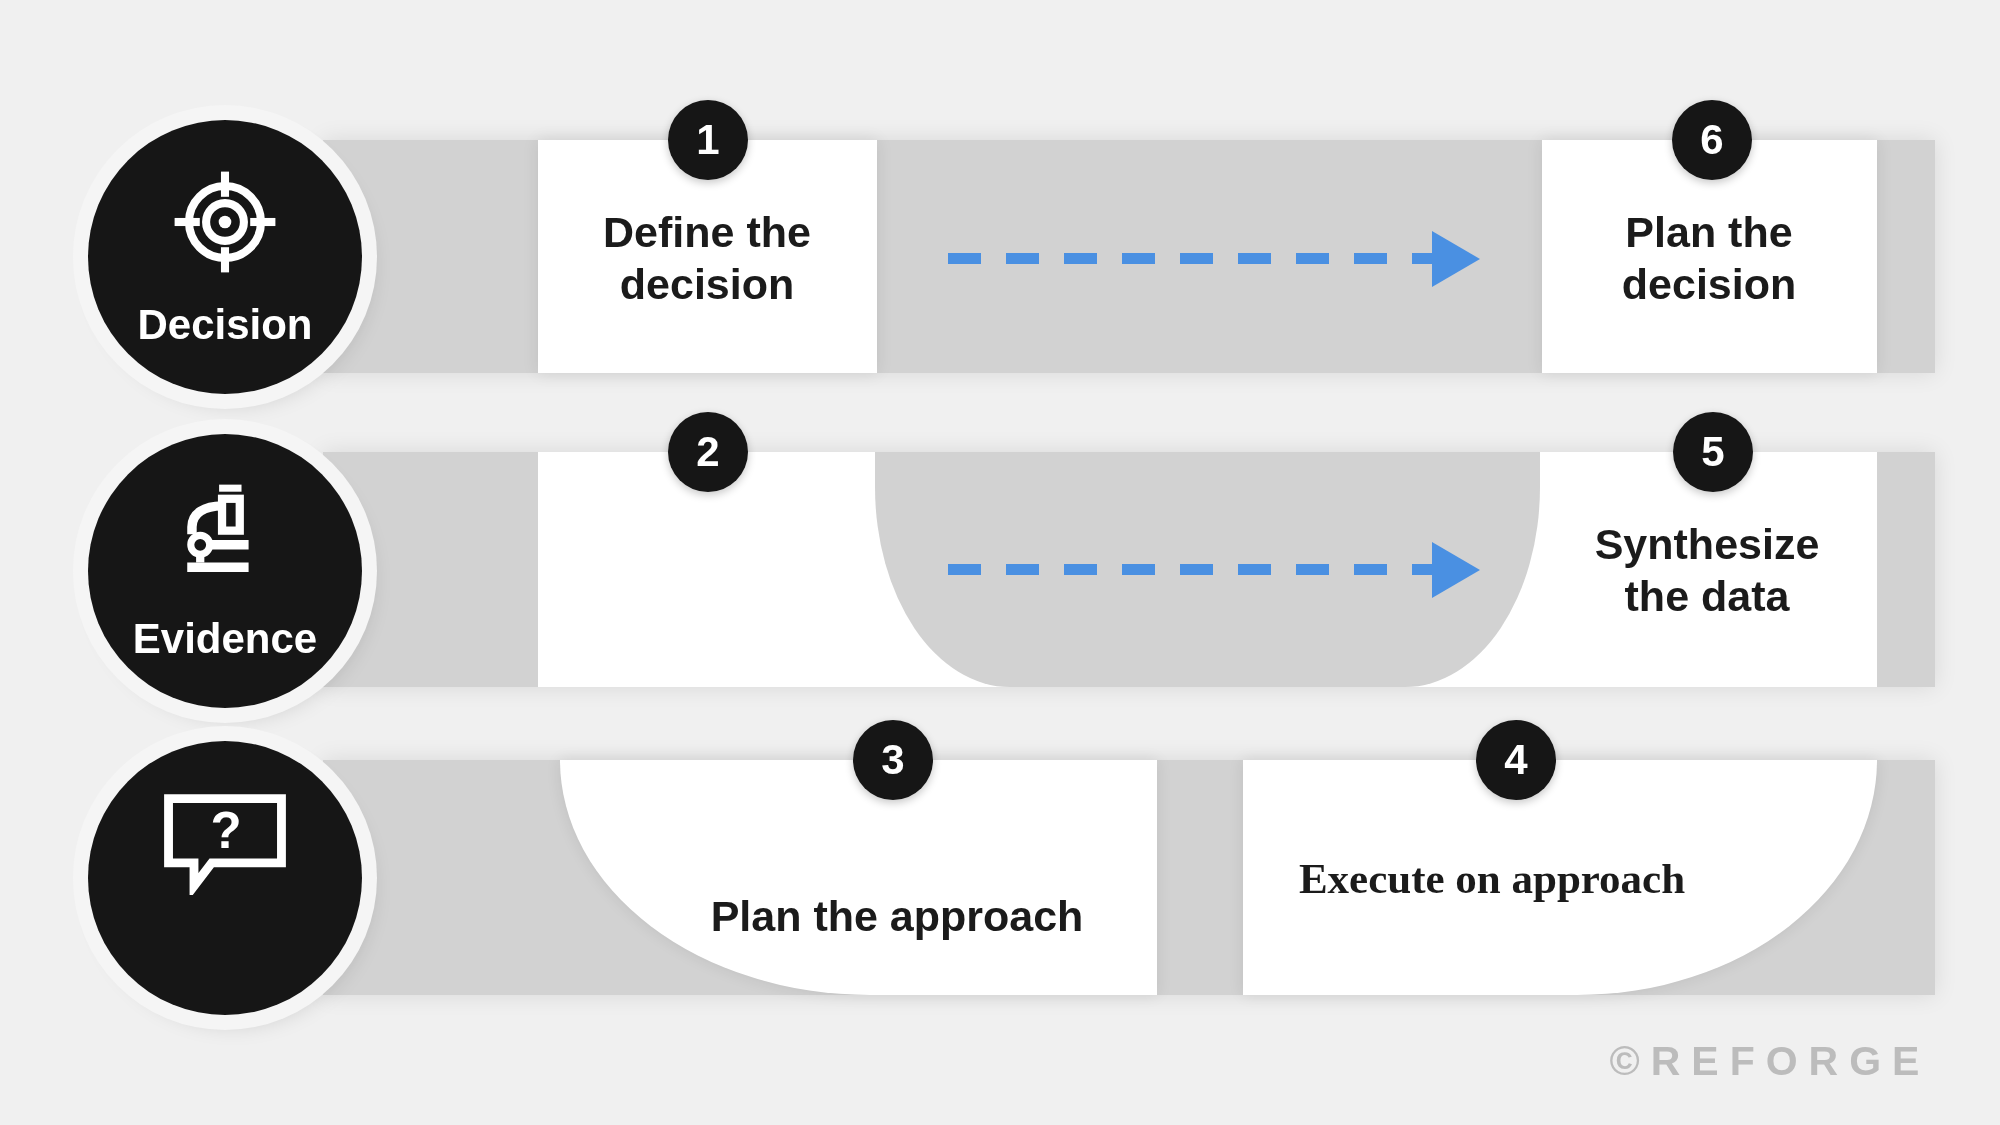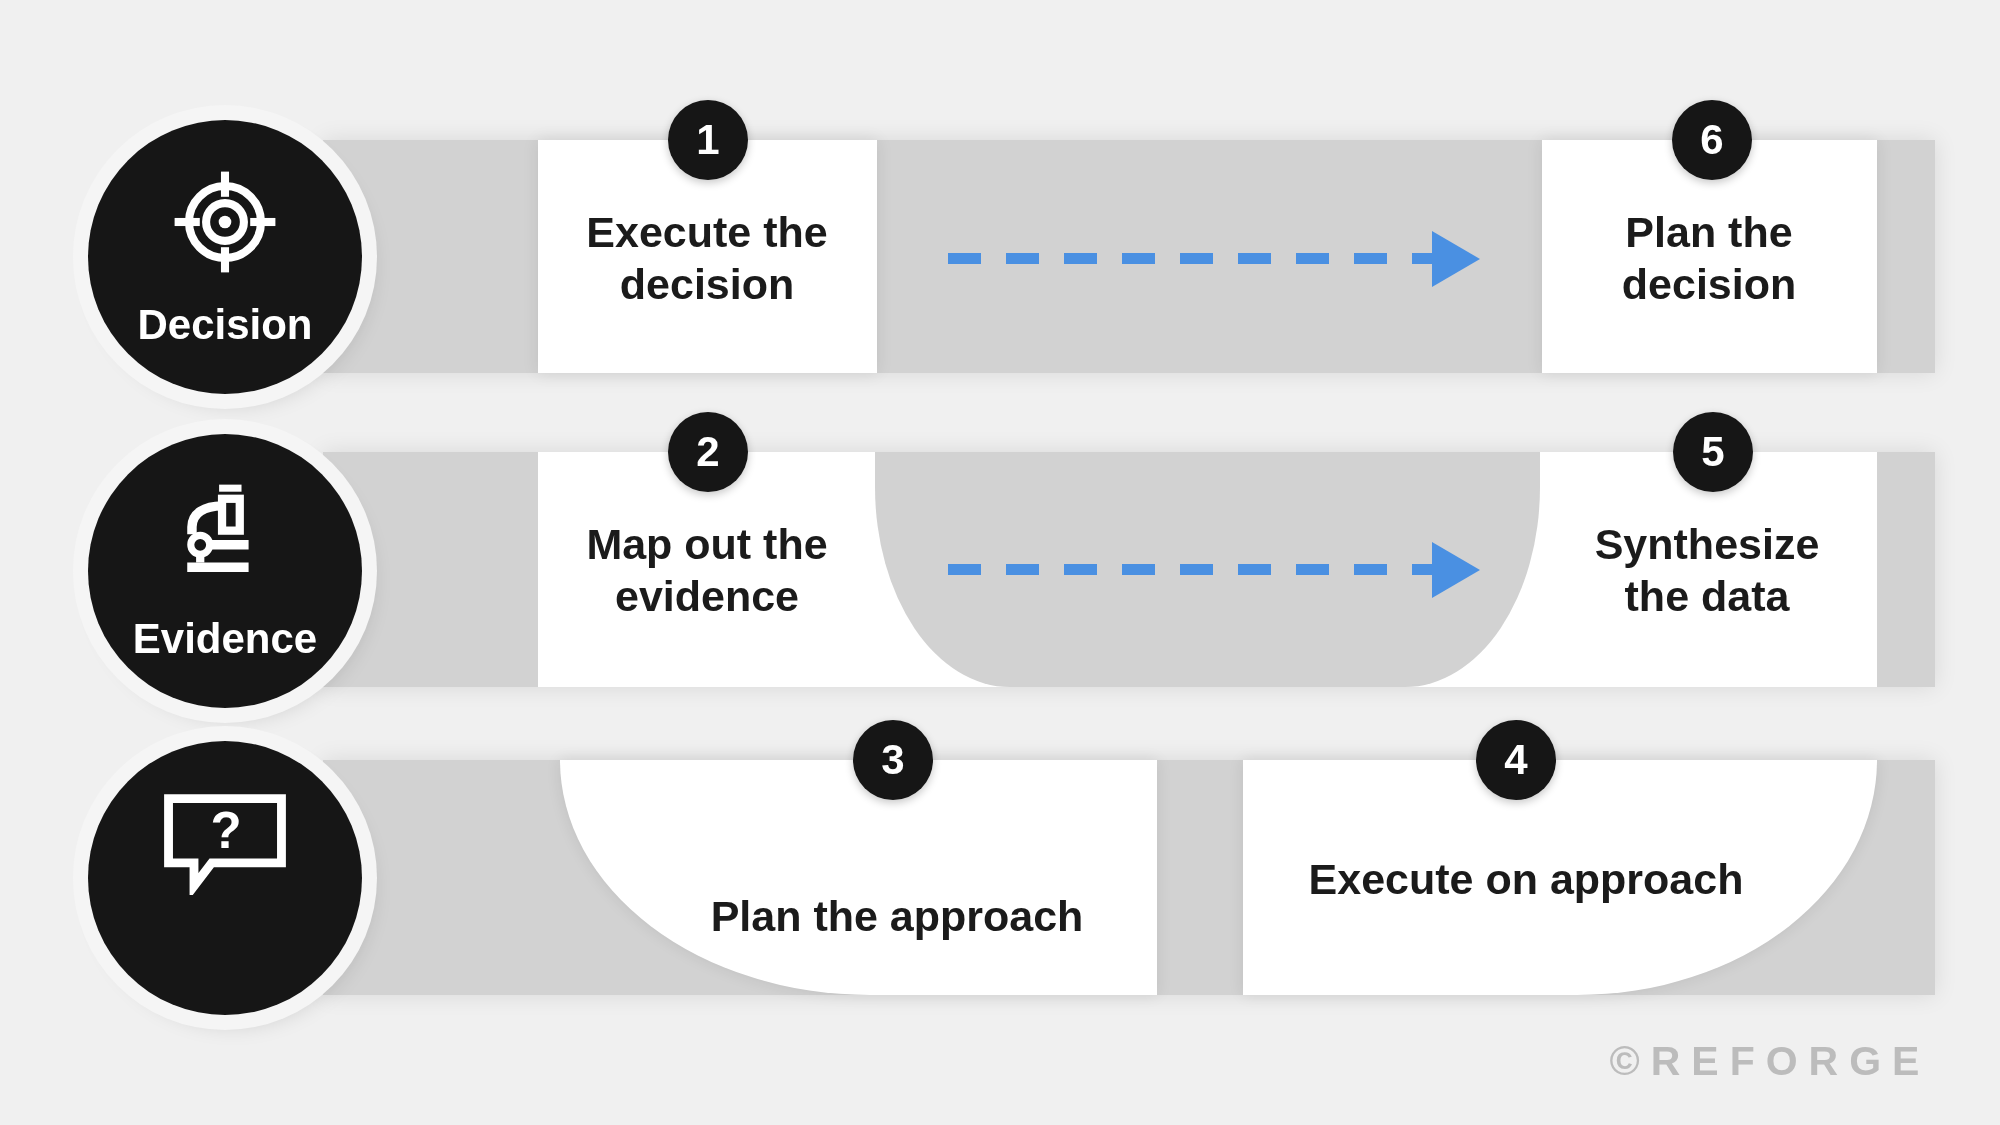--- a/index.html
+++ b/index.html
@@ -51,21 +51,21 @@
   .badge{position:absolute;width:80px;height:80px;border-radius:50%;background:var(--black);
     color:#fff;display:flex;align-items:center;justify-content:center;
     font-size:42px;font-weight:700;transform:translate(-50%,-50%);
     box-shadow:0 3px 8px rgba(0,0,0,.22);}
   .b1{left:708px;top:140px;} .b2{left:708px;top:452px;} .b3{left:893px;top:760px;}
   .b4{left:1516px;top:760px;} .b5{left:1713px;top:452px;} .b6{left:1712px;top:140px;}
 
   .step-title{position:absolute;transform:translate(-50%,-50%);color:var(--text);
     font-size:43px;font-weight:700;line-height:1.22;text-align:center;white-space:pre-line;}
   .t1{left:707px;top:258px;} .t2{left:707px;top:570px;} .t3{left:897px;top:879px;margin-top:37px;}
-  .t4{left:1526px;top:879px;} .t5{left:1707px;top:570px;text-align:center;} .t6{left:1709px;top:258px;}
+  .t4{left:1492px;top:879px;font-family:Liberation Serif, serif;} .t5{left:1707px;top:570px;text-align:center;} .t6{left:1709px;top:258px;}
 
   
   .credit{position:absolute;top:1038px;left:1590px;width:360px;text-align:center;
     font-size:41px;font-weight:600;letter-spacing:11px;color:var(--credit);}
 
   svg{display:block;}
 </style>
 </head>
 <body>
 
@@ -138,24 +138,22 @@
     </span>
   </div>
 
   <div class="badge b1">1</div>
   <div class="badge b2">2</div>
   <div class="badge b3">3</div>
   <div class="badge b4">4</div>
   <div class="badge b5">5</div>
   <div class="badge b6">6</div>
 
-  <div class="step-title t1">Execute the
+  <div class="step-title t1">Define the
 decision</div>
-  <div class="step-title t2">Map out the
-evidence</div>
   <div class="step-title t3">Plan the approach</div>
   <div class="step-title t4">Execute on approach</div>
   <div class="step-title t5">Synthesize
 the data</div>
   <div class="step-title t6">Plan the
 decision</div>
 
   <div class="credit">©REFORGE</div>
 
 </div>

